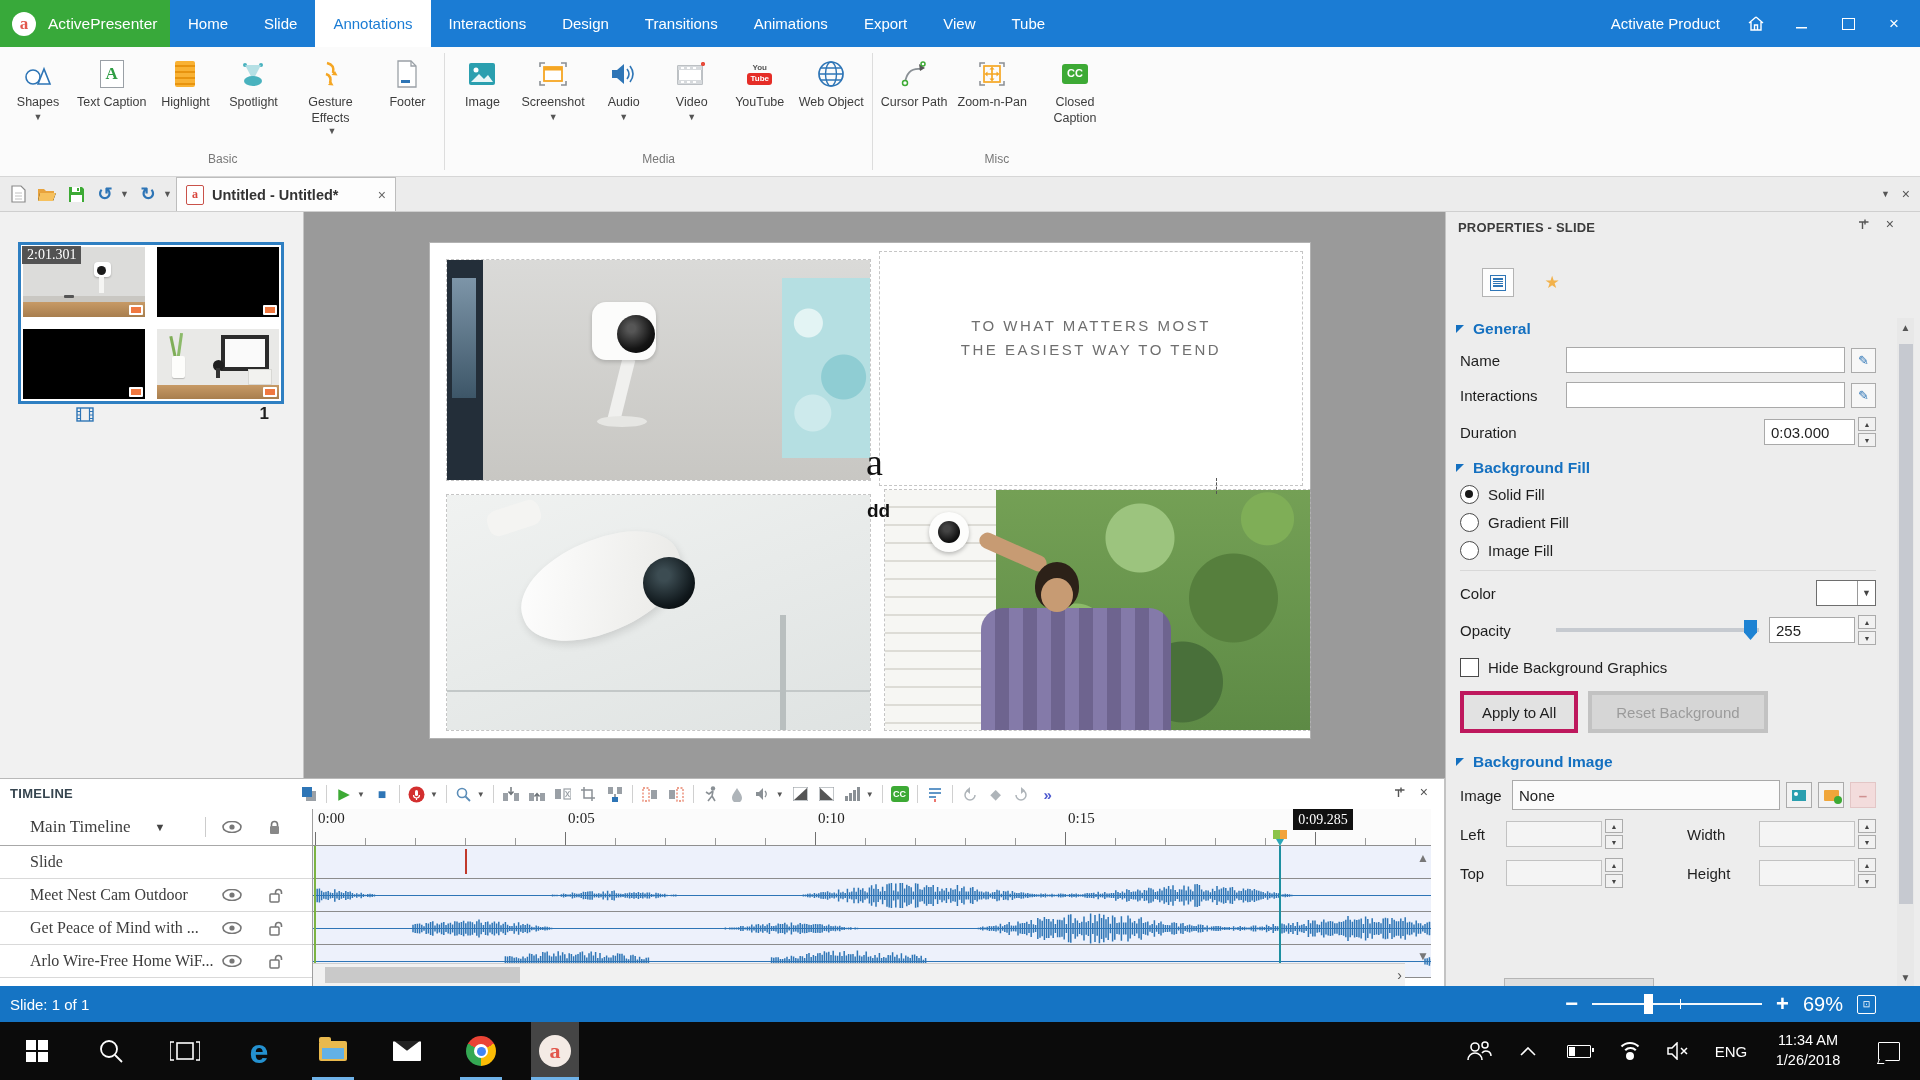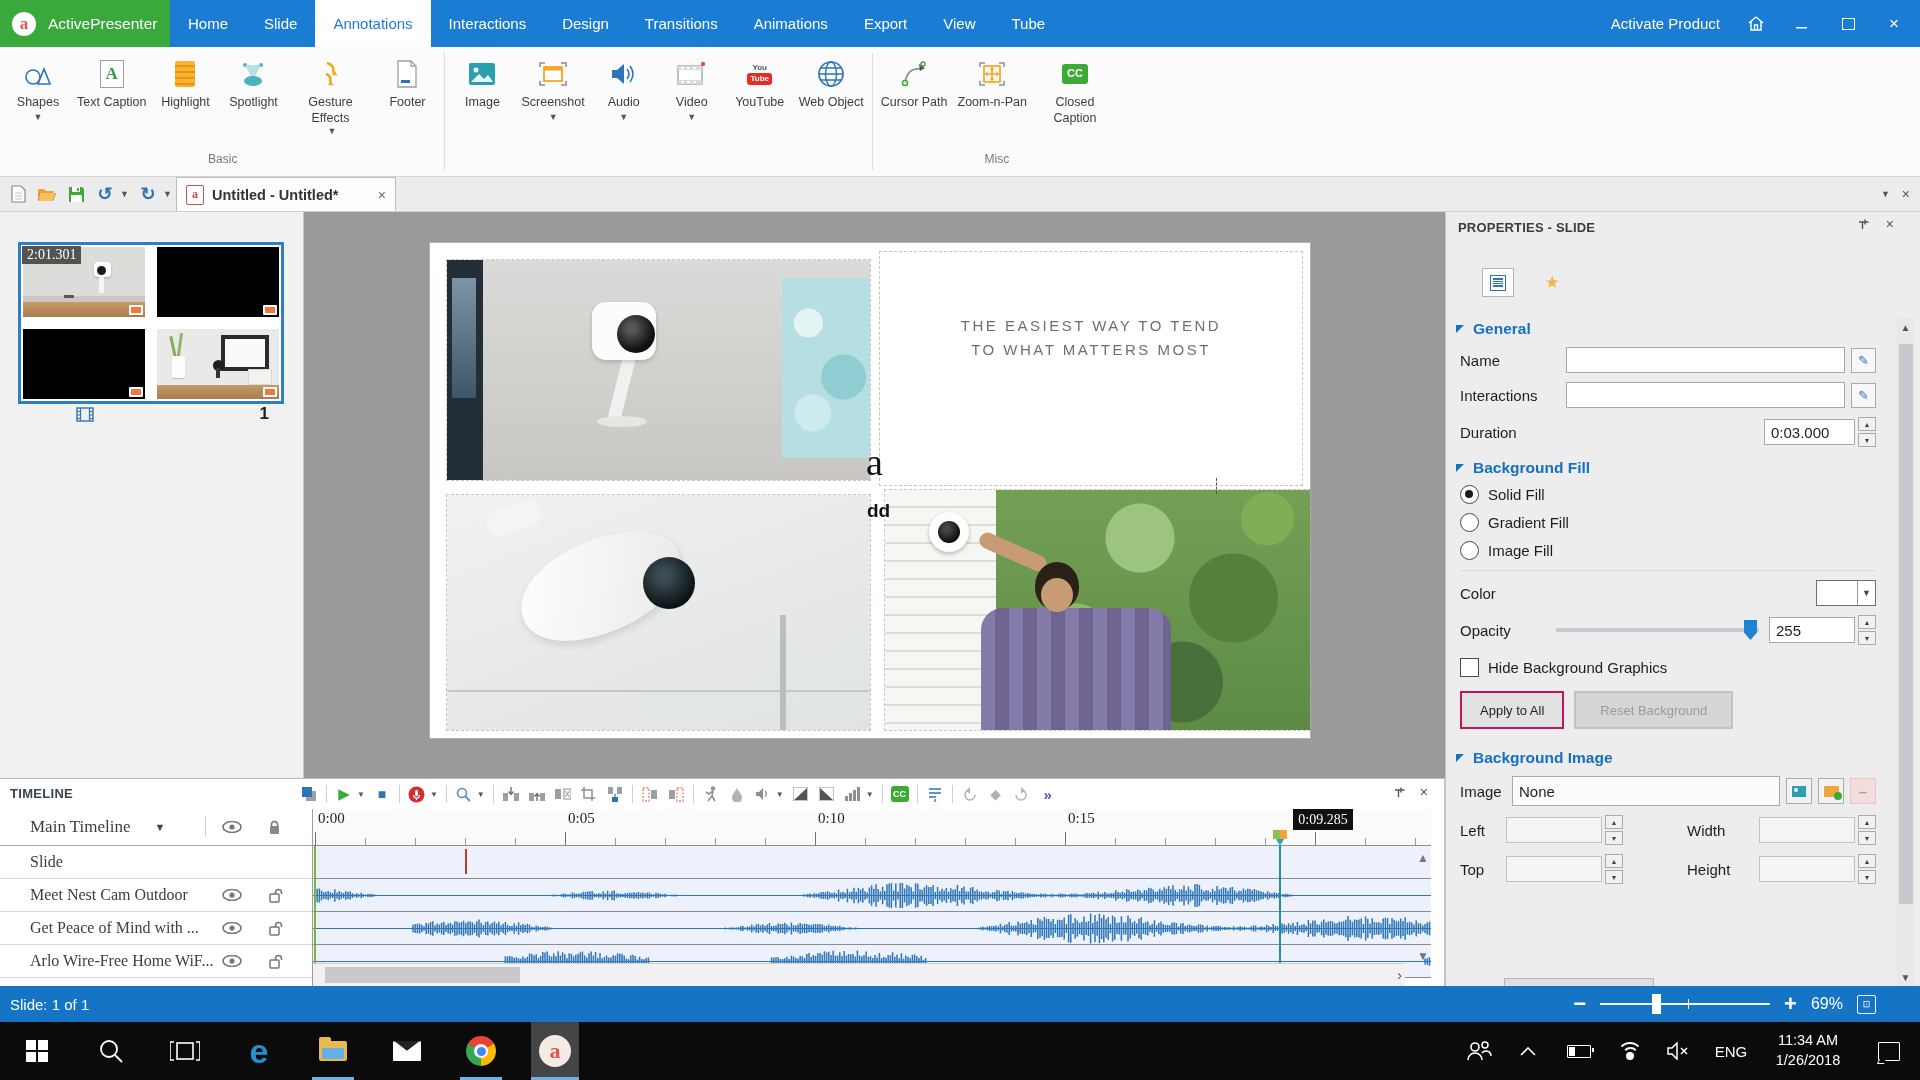--- a/index.html
+++ b/index.html
@@ -138,21 +138,21 @@
   .radio.on::after{content:"";position:absolute;left:3.5px;top:3.5px;width:8px;height:8px;border-radius:50%;background:#1a1a1a;}
   .pdivider{height:1px;background:#d8d8d8;margin:10px 14px 6px;}
   .swatchwrap{margin-left:auto;display:flex;height:24px;border:1px solid #6e6e6e;background:#fff;}
   .swatch{width:40px;background:#fff;}
   .swcaret{width:17px;border-left:1px solid #9a9a9a;display:flex;align-items:center;justify-content:center;font-size:9px;color:#444;}
   .slider{flex:1;height:4px;background:#c6cad0;margin:0 10px;position:relative;}
   .sthumb{position:absolute;right:2px;top:-8px;width:13px;height:20px;background:#1e83d3;
           clip-path:polygon(0 0,100% 0,100% 62%,50% 100%,0 62%);}
   .valbox{width:86px;height:26px;background:#fff;border:1px solid #a9a9a9;box-sizing:border-box;font-size:15px;padding:0 6px;display:flex;align-items:center;flex:none;}
   .checkbox{width:17px;height:17px;border:1.5px solid #4a4a4a;background:#fff;margin-right:9px;flex:none;}
-  .pbtn{height:34px;display:inline-flex;align-items:center;justify-content:center;padding:0 18px;background:#e2e2e2;border:2px solid #be185d;font-size:13px;}
+  .pbtn{height:34px;display:inline-flex;align-items:center;justify-content:center;padding:0 18px;background:#e2e2e2;border:4px solid #be185d;font-size:15px;}
   .pbtn.disabled{background:#d6d6d6;border-color:#c2c2c2;color:#9b9b9b;}
   .imgbtn{width:24px;height:24px;border:1px solid #ababab;background:#f2f2f2;margin-left:6px;display:flex;align-items:center;justify-content:center;flex:none;}
   .imgbtn.del{background:#f3dcdc;border-color:#e3c6c6;color:#cf9191;font-weight:bold;}
   .minipic{width:14px;height:11px;background:#2a9faf;position:relative;}
   .minipic::after{content:"";position:absolute;left:2px;top:2px;width:4px;height:4px;border-radius:50%;background:#fff;}
   .minifolder{width:15px;height:11px;background:#f0a63a;border-radius:1px;position:relative;}
   .minifolder::after{content:"";position:absolute;right:-3px;bottom:-3px;width:8px;height:8px;border-radius:50%;background:#3daa35;}
   .dim .pinput{background:#f4f4f4;border-color:#c2c2c2;}
   .vscroll{position:absolute;right:6px;top:106px;bottom:0;width:17px;background:#e8e8e8;}
   .vthumb{position:absolute;left:1.5px;top:26px;width:14px;height:560px;background:#c6c9d0;}
@@ -194,21 +194,21 @@
   .harrow{position:absolute;top:3px;color:#555;font-size:14px;line-height:16px;}
   .vchevron{position:absolute;right:2px;color:#777;z-index:9;font-size:12px;}
   
   .statusbar{position:absolute;left:0;top:986px;width:1920px;height:36px;background:#1574c4;color:#fff;display:flex;align-items:center;box-sizing:border-box;padding:0 10px;}
   .sb-left{font-size:15px;}
   .sb-right{margin-left:auto;display:flex;align-items:center;gap:14px;padding-right:34px;}
   .ztrack{width:170px;height:2px;background:rgba(255,255,255,.95);position:relative;}
   .zthumb{position:absolute;left:52px;top:-9px;width:9px;height:20px;background:#fff;}
   .zmid{position:absolute;left:88px;top:-4px;width:1px;height:10px;background:#fff;}
   .zpm{font-size:22px;line-height:1;font-weight:bold;}
-  .zval{font-size:16px;}
+  .zval{font-size:20px;}
   .fitbox{width:17px;height:17px;border:1.5px solid #fff;border-radius:2px;display:flex;align-items:center;justify-content:center;font-size:9px;}
   
   .taskbar{position:absolute;left:0;top:1022px;width:1920px;height:58px;background:#0b0b0b;display:flex;align-items:center;color:#fff;}
   .task{width:74px;height:58px;display:flex;align-items:center;justify-content:center;position:relative;}
   .tinner{width:48px;height:58px;display:flex;align-items:center;justify-content:center;position:relative;}
   .task .underline{position:absolute;bottom:0;left:2px;right:2px;height:3px;background:#6fb2e8;}
   .task.active .tinner{background:#454545;}
   .winlogo{display:grid;grid-template-columns:10px 10px;grid-template-rows:10px 10px;gap:2px;}
   .winlogo i{background:#fff;display:block;}
   .edge-e{font-size:34px;font-weight:bold;color:#2491d0;line-height:1;}
@@ -403,20 +403,21 @@
           <div class="ric">
             <svg width="28" height="28" viewBox="0 0 28 28">
                 <circle cx="14" cy="14" r="12" fill="none" stroke="#2e75b6" stroke-width="1.7"></circle>
                 <ellipse cx="14" cy="14" rx="5.5" ry="12" fill="none" stroke="#2e75b6" stroke-width="1.4"></ellipse>
                 <path d="M2 14 h24 M4 8 h20 M4 20 h20" stroke="#2e75b6" stroke-width="1.4" fill="none"></path>
               </svg>
           </div>
           <span>Web Object</span>
         </div>
       </div>
+      <div class="rglabel">Media</div>
     </div>
     <div class="rsep"></div>
     <div class="rgroup">
       <div class="rbtns">
         <div class="rbtn">
           <div class="ric">
             <svg width="28" height="28" viewBox="0 0 28 28">
                 <path d="M5 23 Q7 8 20 9" fill="none" stroke="#8a9095" stroke-width="1.8"></path>
                 <circle cx="5" cy="23" r="2.5" fill="#fff" stroke="#3daa35" stroke-width="1.5"></circle>
                 <path d="M19 4 l6 4 l-5 3 z" fill="#555"></path>
@@ -535,22 +536,22 @@
         <div class="tl-strip"></div>
           <div class="tl-strip-ph"></div>
         <div class="tl-paint"></div>
         <div class="tl-arm"></div>
           <div class="tl-base"></div>
         <div class="tl-head2"></div>
           <div class="tl-lens"></div>
       </div>
       <div class="blk blk-tr">
         <div class="headline">
+          <div>TO WHAT MATTERS MOST</div>
           <div>THE EASIEST WAY TO TEND</div>
-          <div>TO WHAT MATTERS MOST</div>
         </div>
       </div>
       <div class="blk blk-bl">
         <div class="bl-line"></div>
           <div class="bl-post"></div>
         <div class="bl-mount"></div>
           <div class="bl-cam"></div>
           <div class="bl-lens"></div>
       </div>
       <div class="blk blk-br">

